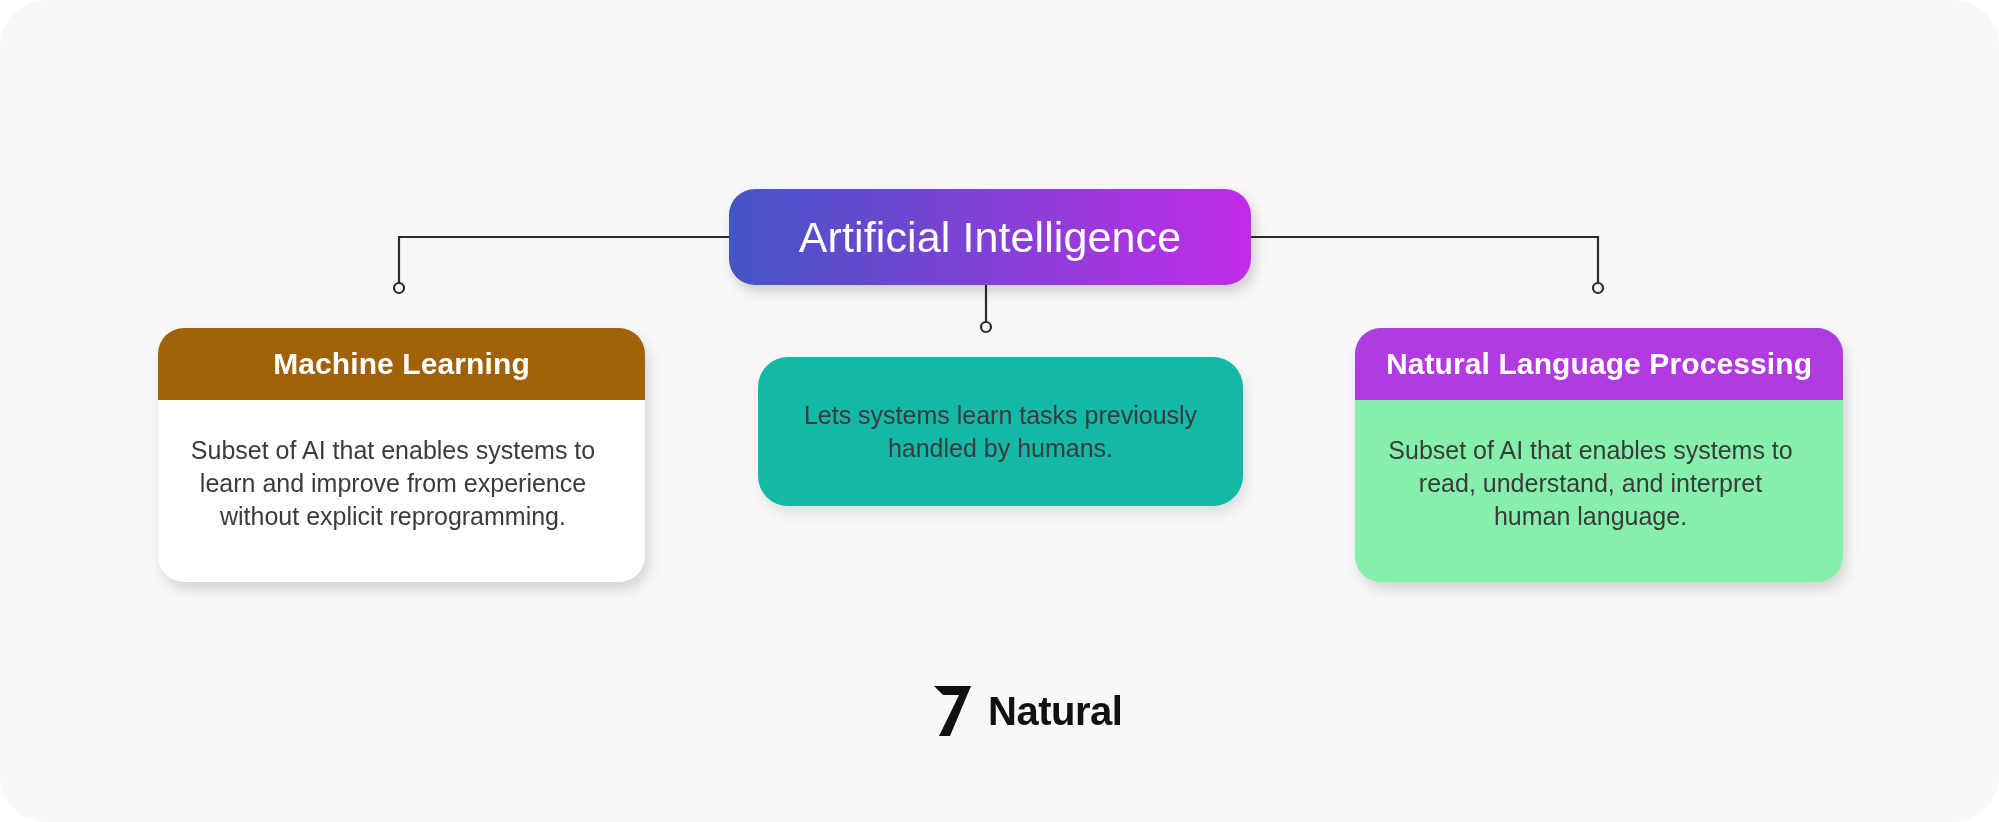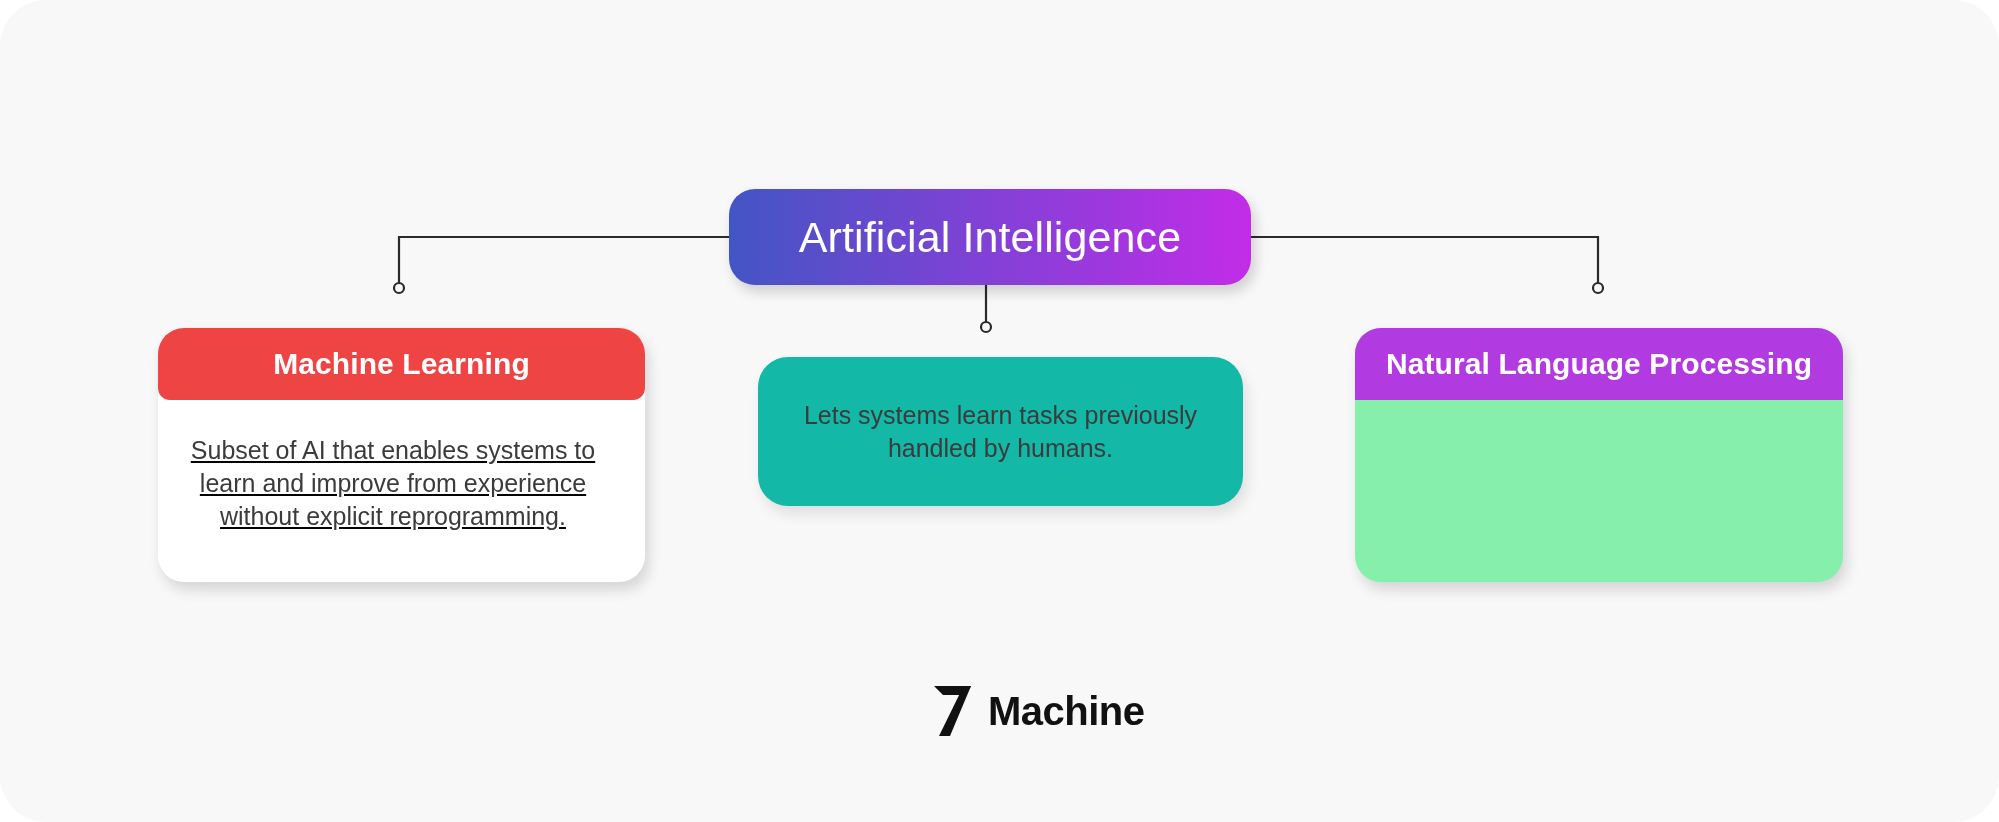--- a/index.html
+++ b/index.html
@@ -91,21 +91,20 @@
     line-height: 1;
     letter-spacing: 0.1px;
   }
   .card-body {
     flex: 1 1 auto;
     display: flex;
     align-items: flex-start;
     justify-content: center;
     padding: 34px 43px 0 26px;
     box-sizing: border-box;
-    text-decoration: underline;
   }
   .card-body-text {
     color: #3b3b3b;
     font-size: 25px;
     line-height: 33px;
     text-align: center;
   }
 
   #card-ml {
     left: 158px;
@@ -180,39 +179,42 @@
 
     <path d="M 1251 237 L 1598 237 L 1598 283" fill="none" stroke="#2b2b2b" stroke-width="2.2"></path>
     <circle cx="1598" cy="288" r="5" fill="#f8f8f8" stroke="#2b2b2b" stroke-width="2.2"></circle>
   </svg>
 
   <div id="root-node" style="background: linear-gradient(90deg, rgb(67, 85, 196) 0%, rgb(194, 44, 232) 100%);">
     <span class="root-label">Artificial Intelligence</span>
   </div>
 
   <div class="card" id="card-ml" style="background: rgb(255, 255, 255);">
-    <div class="card-header" style="background: #ef4444; border-radius: 12px;">
+    <div class="card-header" style="background: #a16207;">
       <span class="card-header-label">Machine Learning</span>
     </div>
     <div class="card-body">
       <span class="card-body-text">Subset of AI that enables systems to learn and improve from experience without explicit reprogramming.</span>
     </div>
   </div>
 
   <div id="card-note" style="background: #14b8a6;">
     <span class="note-text">Lets systems learn tasks previously handled by humans.</span>
   </div>
 
   <div class="card" id="card-nlp" style="background: #86efac;">
     <div class="card-header" style="background: rgb(177, 58, 224);">
       <span class="card-header-label">Natural Language Processing</span>
+    </div>
+    <div class="card-body">
+      <span class="card-body-text">Subset of AI that enables systems to read, understand, and interpret human language.</span>
     </div>
   </div>
 
   <div id="brand-logo">
     <svg class="logo-mark" width="44" height="54" viewBox="0 0 44 54" xmlns="http://www.w3.org/2000/svg">
       <path d="M4 2 H41 L36 11 H13 Z" fill="#111111"></path>
       <path d="M41 2 L20 52 H9 L33.5 2 Z" fill="#111111"></path>
     </svg>
-    <span class="logo-wordmark">Machine</span>
+    <span class="logo-wordmark">Natural</span>
   </div>
 
 </div>
 
 </body></html>

